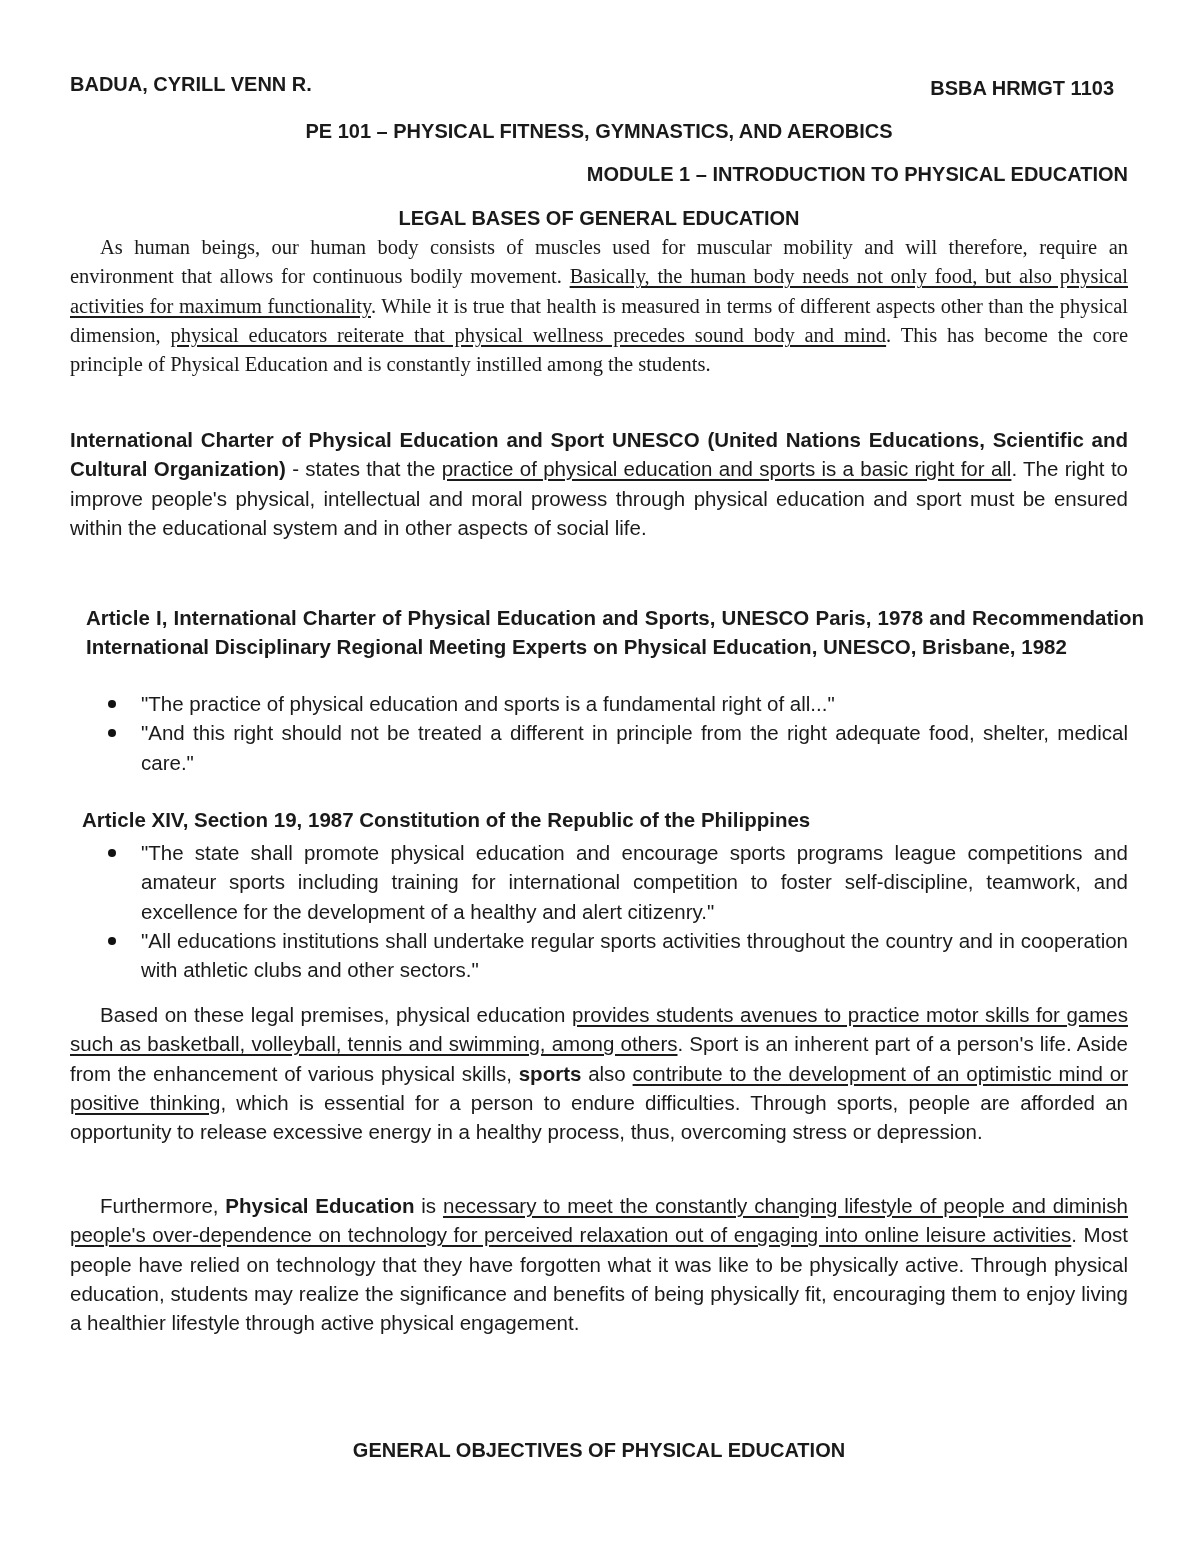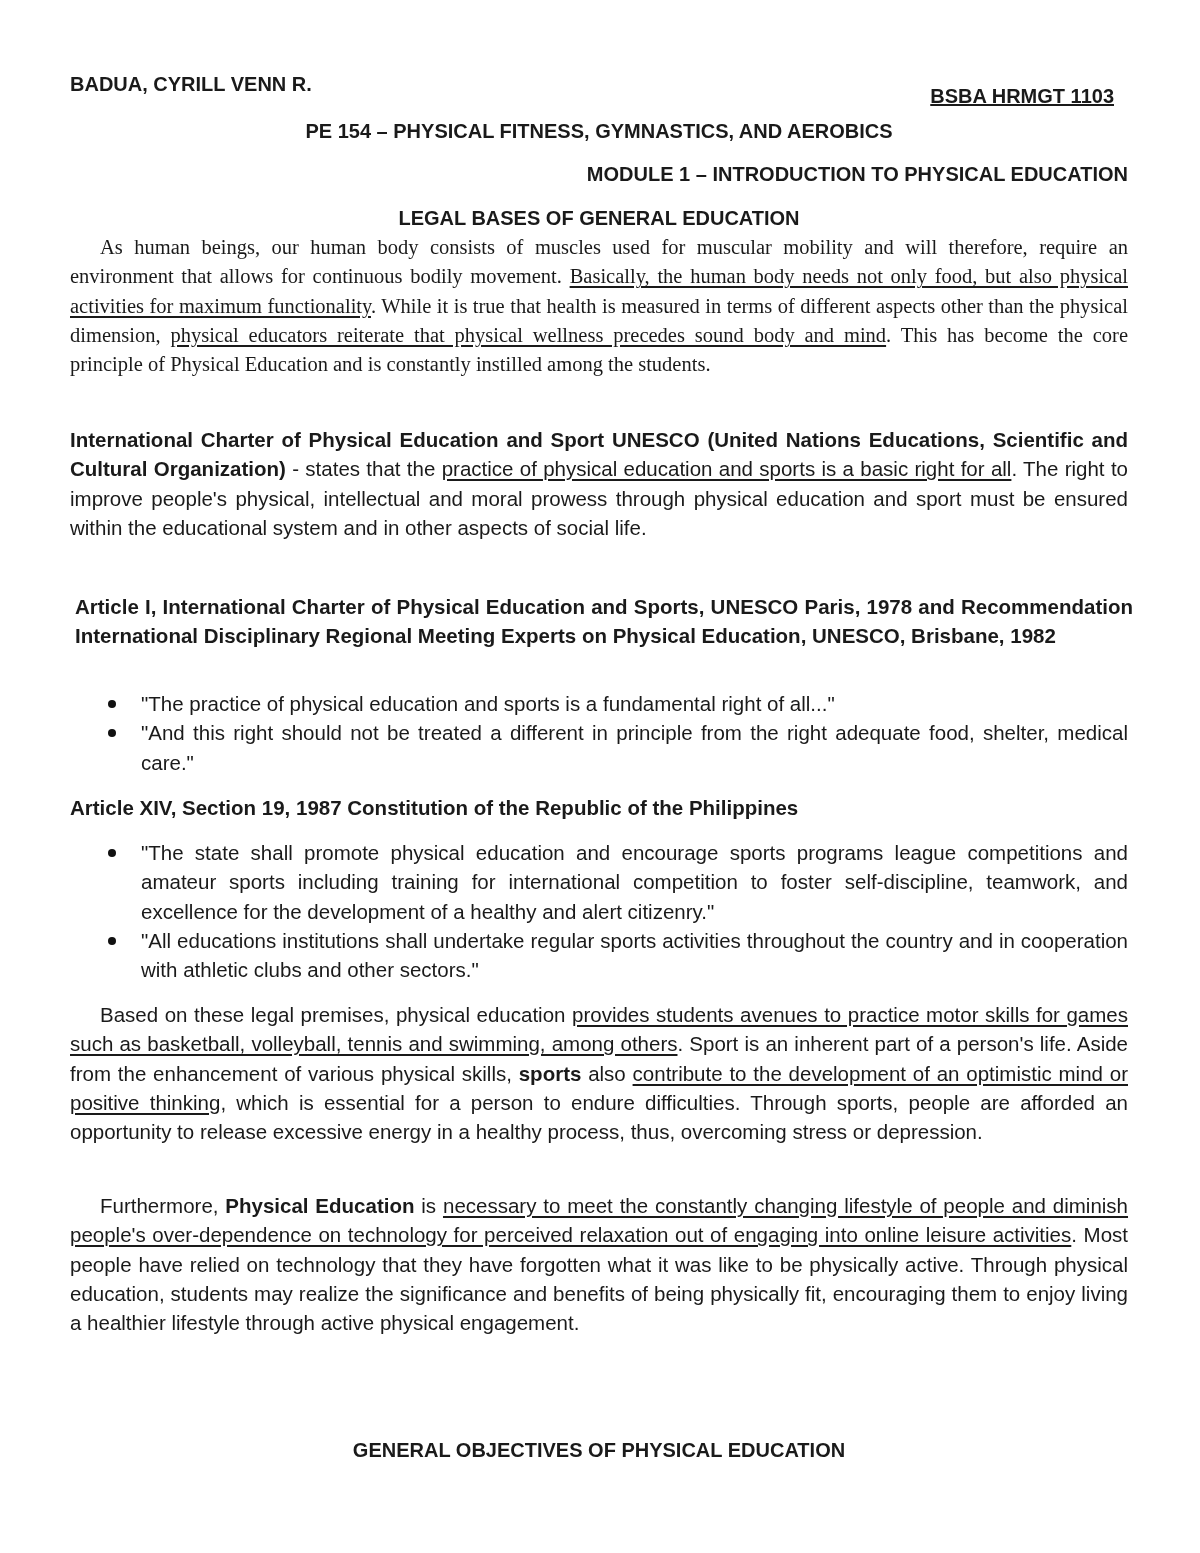--- a/index.html
+++ b/index.html
@@ -4,21 +4,21 @@
 <style>
   html, body { margin: 0; padding: 0; background: #ffffff; }
   body { width: 1200px; height: 1553px; position: relative; overflow: hidden; }
   .page {
     position: absolute; left: 70px; top: 0; width: 1058px;
     font-family: "Liberation Sans", sans-serif;
     color: #1a1a1a; font-size: 20.5px; line-height: 29.3px;
   }
   .hdr-row { position: absolute; top: 70px; left: 0; width: 1058px; height: 30px; font-weight: bold; font-size: 20px; }
   .hdr-left { position: absolute; left: 0; top: 0; }
-  .hdr-right { position: absolute; right: 14px; top: 12px; text-decoration: underline; }
+  .hdr-right { position: absolute; right: 14px; top: 4px; }
   .title { position: absolute; left: 0; width: 1058px; text-align: center; font-weight: bold; font-size: 20px; }
   .t1 { top: 117px; }
   .t2 { top: 160px; text-align: right; }
   .t3 { top: 204px; }
   .block { position: absolute; left: 0; width: 1058px; text-align: justify; }
   .indent { text-indent: 30px; }
   .b { font-weight: bold; }
   .u { text-decoration: underline; text-underline-offset: 3px; }
   ul.bl { list-style: none; margin: 0; padding: 0; }
   ul.bl li { position: relative; padding-left: 71px; text-align: justify; }
@@ -40,36 +40,36 @@
 </head>
 <body>
 
 <div class="page">
 
   <div class="hdr-row">
     <span class="hdr-left">BADUA, CYRILL VENN R.</span>
     <span class="hdr-right">BSBA HRMGT 1103</span>
   </div>
 
-  <div class="title t1">PE 154 – PHYSICAL FITNESS, GYMNASTICS, AND AEROBICS</div>
+  <div class="title t1">PE 101 – PHYSICAL FITNESS, GYMNASTICS, AND AEROBICS</div>
   <div class="title t2">MODULE 1 – INTRODUCTION TO PHYSICAL EDUCATION</div>
   <div class="title t3">LEGAL BASES OF GENERAL EDUCATION</div>
 
   <p class="block indent p1" style="margin:0"><span>As human beings, our human body consists of muscles used for muscular mobility and will therefore, require an environment that allows for continuous bodily movement. </span><span class="u">Basically, the human body needs not only food, but also physical activities for maximum functionality</span><span>. While it is true that health is measured in terms of different aspects other than the physical dimension, </span><span class="u">physical educators reiterate that physical wellness precedes sound body and mind</span><span>. This has become the core principle of Physical Education and is constantly instilled among the students.</span></p>
 
   <p class="block p2" style="margin:0"><span class="b">International Charter of Physical Education and Sport UNESCO (United Nations Educations, Scientific and Cultural Organization)</span><span> - states that the </span><span class="u">practice of physical education and sports is a basic right for all</span><span>. The right to improve people's physical, intellectual and moral prowess through physical education and sport must be ensured within the educational system and in other aspects of social life.</span></p>
 
-  <p class="block b p3" style="margin:5px">Article I, International Charter of Physical Education and Sports, UNESCO Paris, 1978 and Recommendation International Disciplinary Regional Meeting Experts on Physical Education, UNESCO, Brisbane, 1982</p>
+  <p class="block b p3" style="margin:16px">Article I, International Charter of Physical Education and Sports, UNESCO Paris, 1978 and Recommendation International Disciplinary Regional Meeting Experts on Physical Education, UNESCO, Brisbane, 1982</p>
 
   <ul class="block bl l1">
     <li>"The practice of physical education and sports is a fundamental right of all..."</li>
     <li>"And this right should not be treated a different in principle from the right adequate food, shelter, medical care."</li>
   </ul>
 
-  <p class="block b p4" style="margin:0">Article XIV, Section 19, 1987 Constitution of the Republic of the Philippines</p>
+  <p class="block b p4" style="margin:12px">Article XIV, Section 19, 1987 Constitution of the Republic of the Philippines</p>
 
   <ul class="block bl l2">
     <li>"The state shall promote physical education and encourage sports programs league competitions and amateur sports including training for international competition to foster self-discipline, teamwork, and excellence for the development of a healthy and alert citizenry."</li>
     <li>"All educations institutions shall undertake regular sports activities throughout the country and in cooperation with athletic clubs and other sectors."</li>
   </ul>
 
   <p class="block indent p5" style="margin:0"><span>Based on these legal premises, physical education </span><span class="u">provides students avenues to practice motor skills for games such as basketball, volleyball, tennis and swimming, among others</span><span>. Sport is an inherent part of a person's life. Aside from the enhancement of various physical skills, </span><span class="b">sports</span><span> also </span><span class="u">contribute to the development of an optimistic mind or positive thinking</span><span>, which is essential for a person to endure difficulties. Through sports, people are afforded an opportunity to release excessive energy in a healthy process, thus, overcoming stress or depression.</span></p>
 
   <p class="block indent p6" style="margin:0"><span>Furthermore, </span><span class="b">Physical Education</span><span> is </span><span class="u">necessary to meet the constantly changing lifestyle of people and diminish people's over-dependence on technology for perceived relaxation out of engaging into online leisure activities</span><span>. Most people have relied on technology that they have forgotten what it was like to be physically active. Through physical education, students may realize the significance and benefits of being physically fit, encouraging them to enjoy living a healthier lifestyle through active physical engagement.</span></p>
 

